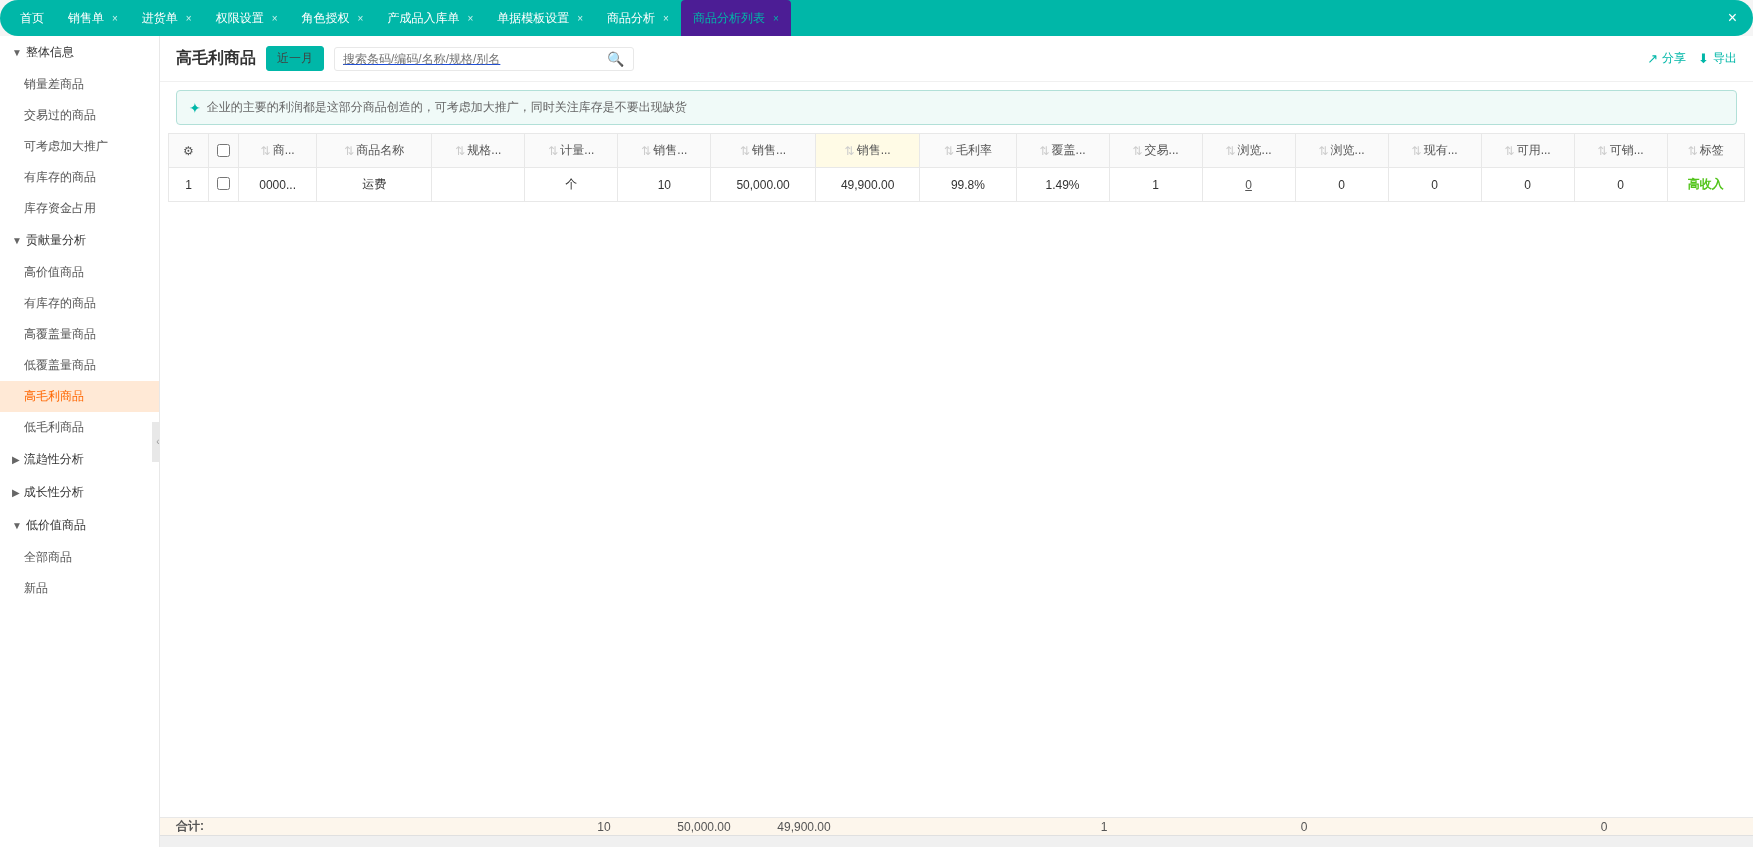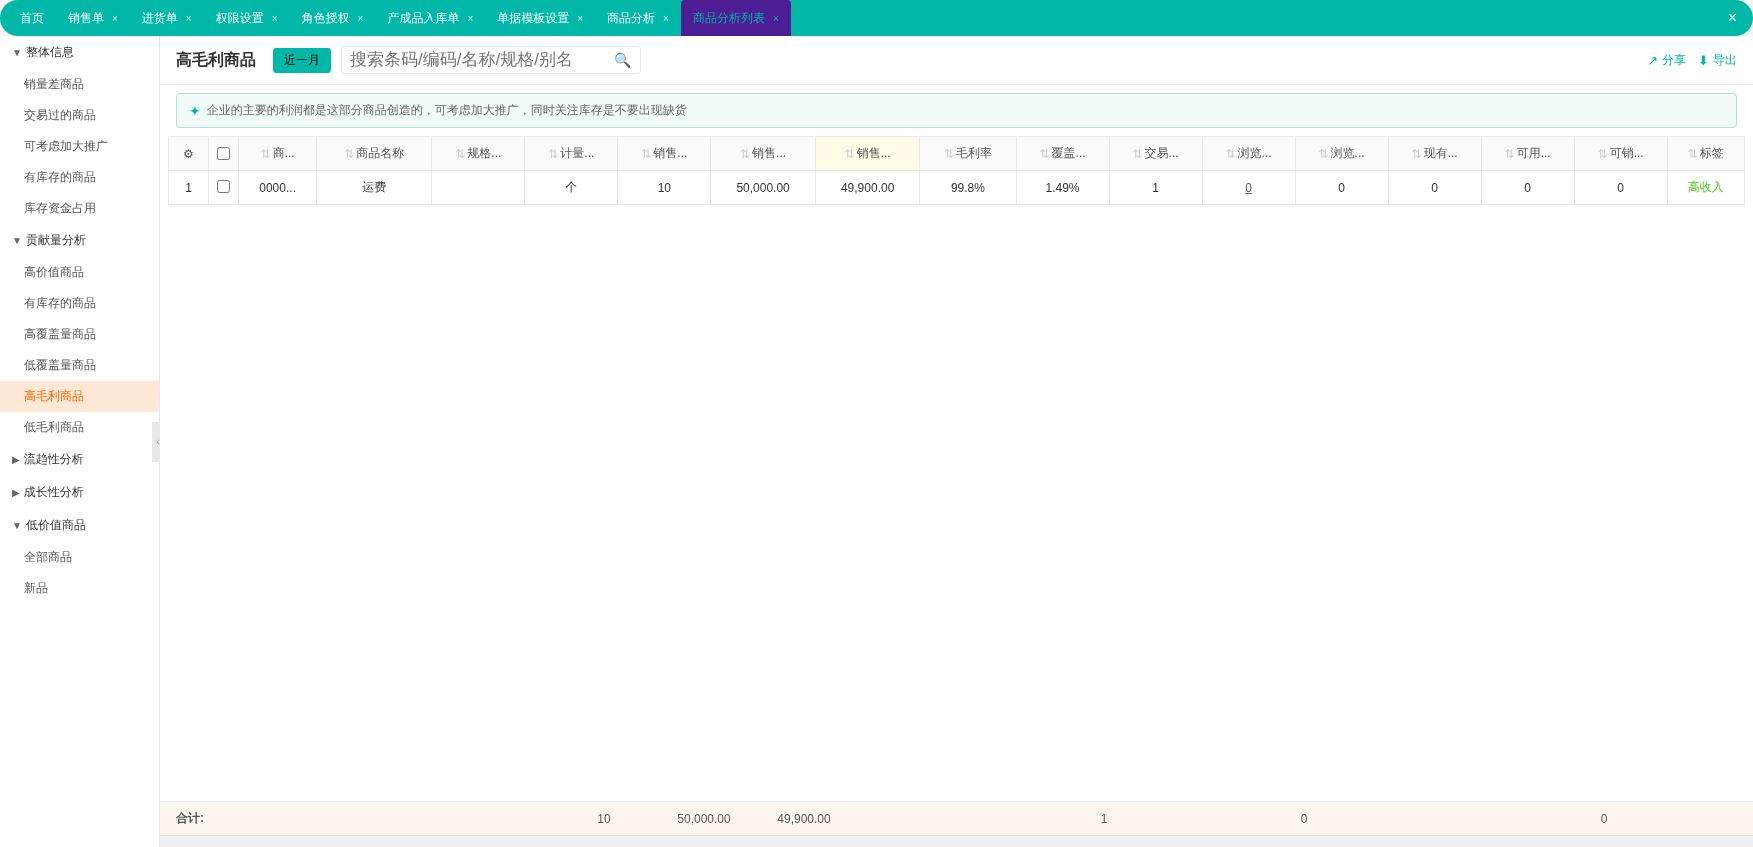--- a/index.html
+++ b/index.html
@@ -110,41 +110,41 @@
       background: #f5f5f5;
       border: 1px solid #e8e8e8;
       border-radius: 3px;
       padding: 3px 10px;
       cursor: pointer;
       color: #666;
       font-size: 12px;
     }
     .filter-btn.active {
       background: #00b7a8;
-      color: #000000;
+      color: #404040;
       border-color: #00b7a8;
-      margin-left: 7px;
     }
     .search-box {
       display: flex;
       align-items: center;
       border: 1px solid #e8e8e8;
       border-radius: 3px;
       padding: 3px 8px;
       gap: 6px;
       flex: 1;
       max-width: 300px;
     }
     .search-input {
       border: none;
       outline: none;
-      font-size: 17px;
+      font-size: 12px;
       color: #1d4ed8;
       width: 100%;
       background: transparent;
+      text-decoration: underline;
     }
     .header-actions {
       display: flex;
       gap: 12px;
       margin-left: auto;
     }
     .action-btn {
       display: flex;
       align-items: center;
       gap: 4px;
@@ -196,29 +196,29 @@
       z-index: 2;
     }
     th .col-label { display: flex; align-items: center; justify-content: center; gap: 2px; }
     td {
       border: 1px solid #e8e8e8;
       padding: 8px 6px;
       text-align: center;
       color: #333;
       font-size: 12px;
     }
-    .tag-high { color: #52c41a; font-weight: normal; }
+    .tag-high { color: #52c41a; font-weight: bold; }
     .col-num { width: 40px; }
     .col-check { width: 30px; }
 
     
     .table-footer {
       display: flex;
       align-items: center;
-      padding: 8px 16px;
+      padding: 0 16px;
       background: #fdf6ec;
       border-top: 1px solid #e8e8e8;
       flex-shrink: 0;
       gap: 20px;
       font-size: 12px;
       color: #555;
     }
     .footer-label { font-weight: bold; }
     .footer-cell {
       min-width: 80px;

